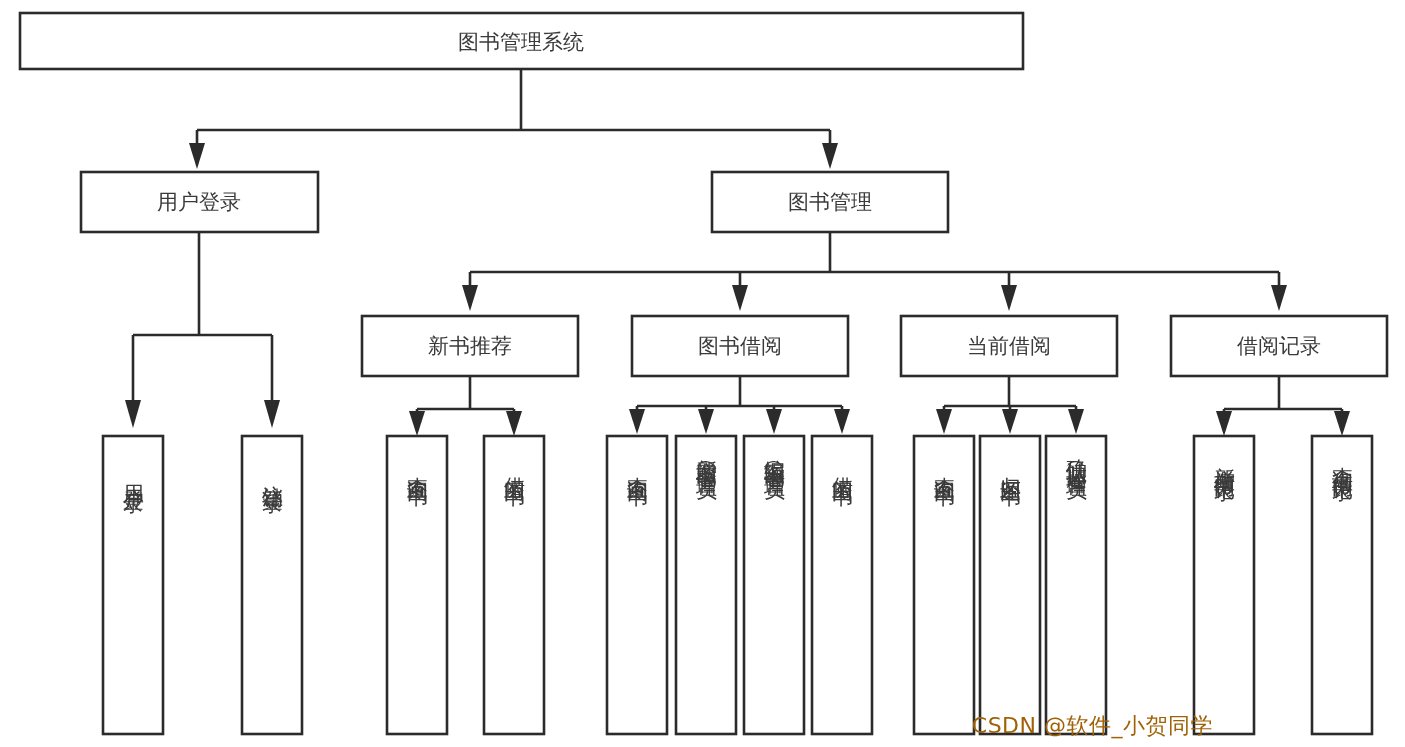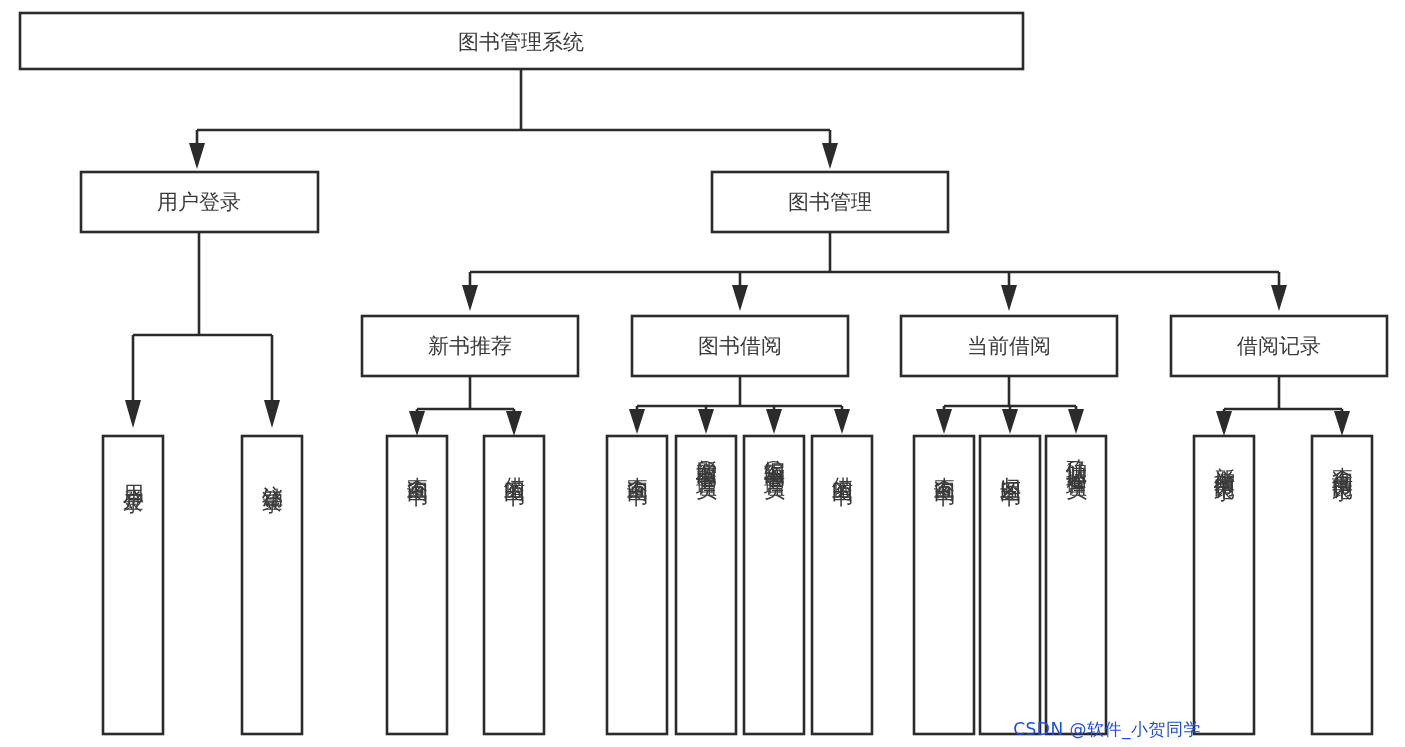--- a/index.html
+++ b/index.html
@@ -62,25 +62,25 @@
     text-orientation: upright;
     font-family: "DejaVu Sans", "Liberation Sans", sans-serif;
     font-size: 21px;
     line-height: 1;
     letter-spacing: 3px;
     color: #3a3a3a;
     white-space: nowrap;
   }
   .watermark {
     position: absolute;
-    right: 12px;
+    right: 0;
     bottom: 6px;
     font-family: "DejaVu Sans", "Liberation Sans", sans-serif;
-    font-size: 17px;
-    color: #1d4ed8;
+    font-size: 22px;
+    color: #a16207;
     letter-spacing: 0.5px;
     white-space: nowrap;
   }
 </style>
 </head>
 <body>
 
 <div id="diagram-root">
 
   <svg class="diagram" viewBox="0 0 1405 747">

